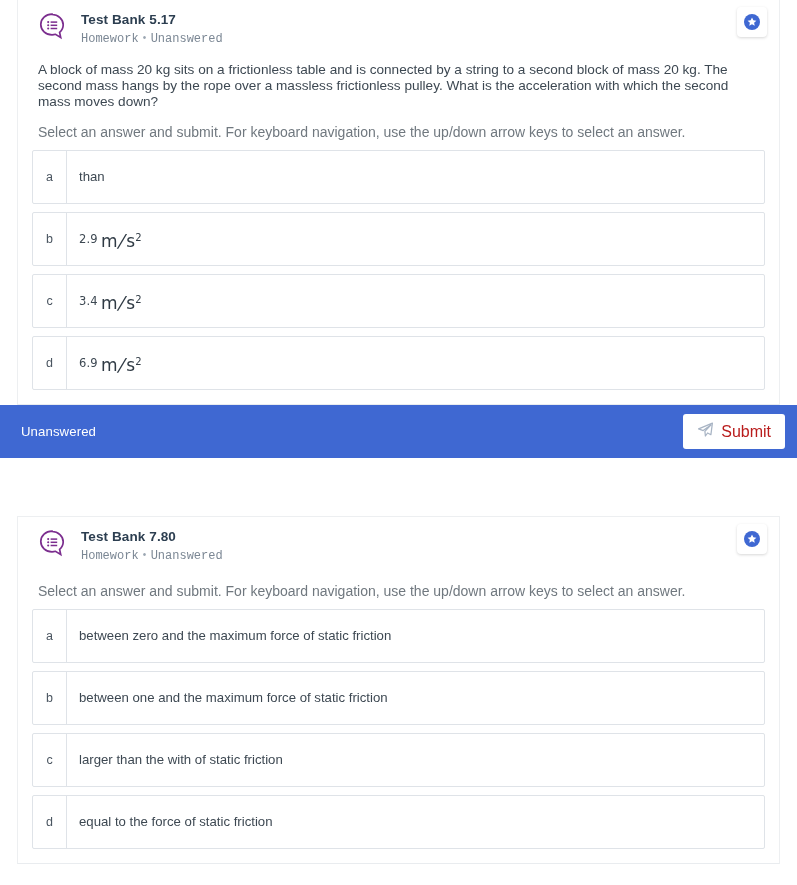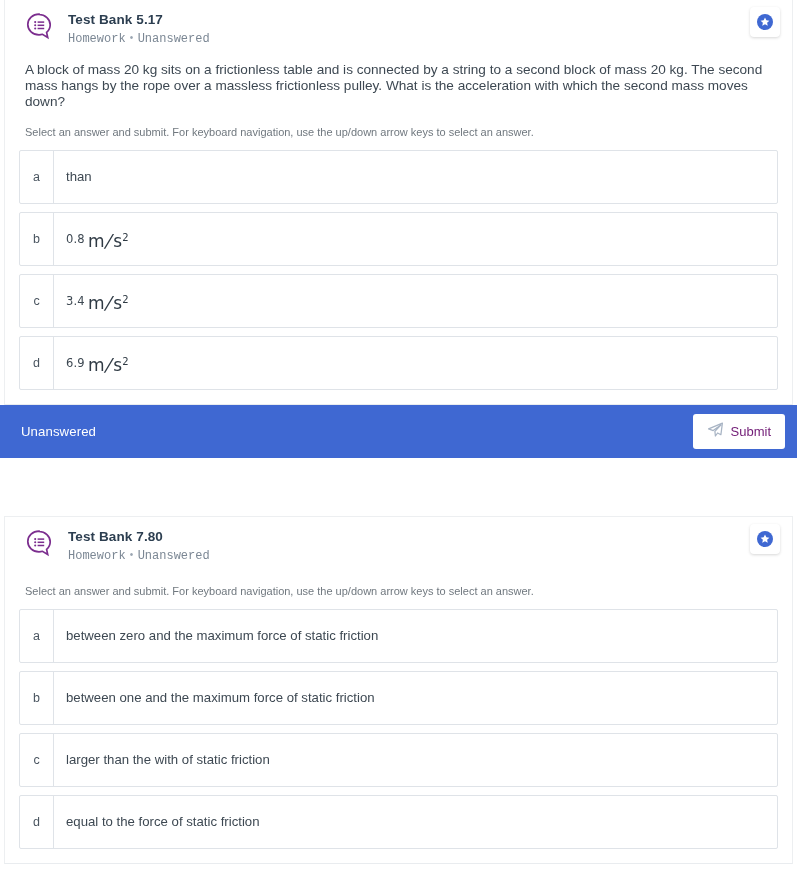--- a/index.html
+++ b/index.html
@@ -21,21 +21,21 @@
   }
 
   
   .qcard {
     position: relative;
     background: #ffffff;
     border: 1px solid #e9ecef;
     border-top: none;
     border-left: 1px solid #edeff1;
     border-right: 1px solid #edeff1;
-    margin: 0 4px;
+    margin: 0 17px;
     padding: 0;
   }
   .qcard.first { border-top: none; margin-top: 0; }
   .qcard.second { margin-top: 0; }
 
   
   .qhead {
     display: flex;
     align-items: flex-start;
     padding: 10px 16px 4px 16px;
@@ -97,21 +97,21 @@
     padding: 10px 20px 0 20px;
     font-size: 13.6px;
     line-height: 16px;
     color: #3d4852;
   }
   .qbody p { margin: 0; }
   .qbody em { font-style: italic; }
 
   .qhint {
     padding: 14px 20px 10px 20px;
-    font-size: 11px;
+    font-size: 14px;
     color: #70787f;
     line-height: 16px;
   }
 
   
   .options {
     padding: 0 14px 14px 14px;
   }
   .opt {
     display: flex;
@@ -194,22 +194,22 @@
     min-width: 88px;
     display: flex;
     align-items: center;
     justify-content: center;
     gap: 7px;
     padding: 0 14px;
     cursor: default;
   }
   .submit-btn .plane { display: block; }
   .submit-label {
-    color: #701a75;
-    font-size: 13px;
+    color: #b91c1c;
+    font-size: 16px;
   }
 
   
   .card-gap { height: 58px; background: #ffffff; }
 </style>
 </head>
 <body>
 
 <div class="page">
 
@@ -248,21 +248,21 @@
     <div class="qhint">Select an answer and submit. For keyboard navigation, use the up/down arrow keys to select an answer.</div>
 
     <div class="options">
       <div class="opt">
         <div class="opt-letter">a</div>
         <div class="opt-text">than</div>
       </div>
       <div class="opt">
         <div class="opt-letter">b</div>
         <div class="opt-text">
-          <span class="mathnum">0.8</span>
+          <span class="mathnum">2.9</span>
             <span class="mathunit"><span>m</span><span class="slash">/</span><span>s</span><sup>2</sup></span>
         </div>
       </div>
       <div class="opt">
         <div class="opt-letter">c</div>
         <div class="opt-text">
           <span class="mathnum">3.4</span>
             <span class="mathunit"><span>m</span><span class="slash">/</span><span>s</span><sup>2</sup></span>
         </div>
       </div>

